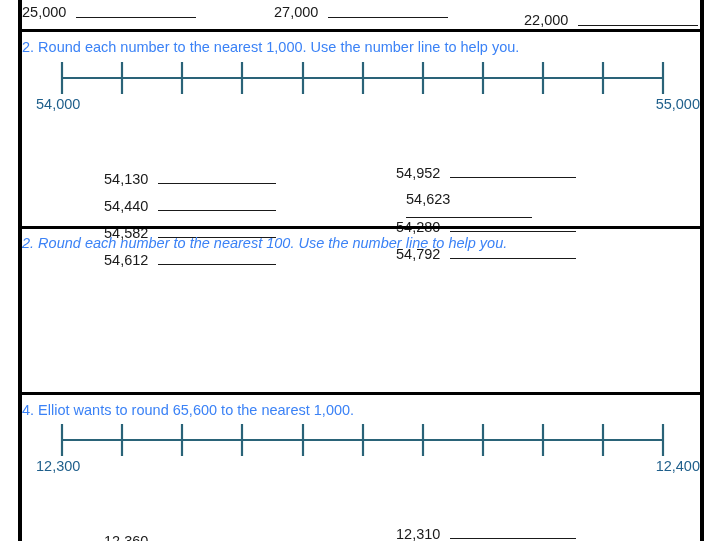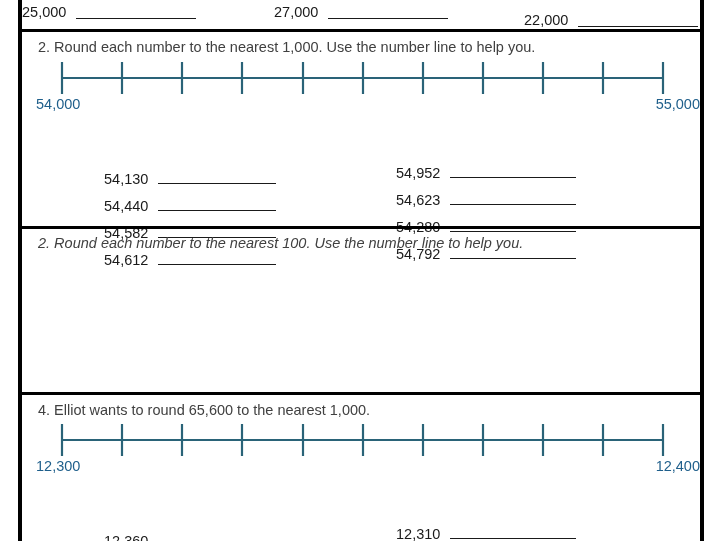--- a/index.html
+++ b/index.html
@@ -48,23 +48,22 @@
   .section {
     position: absolute;
     left: 22px;
     width: 678px;
     box-sizing: border-box;
   }
 
   .prompt {
     font-size: 14.5px;
     line-height: 19px;
-    color: #404040;
-    white-space: nowrap;
-    margin-left: 16px;
+    color: #3b82f6;
+    white-space: nowrap;
   }
   .prompt-indent {
     padding-left: 18px;
   }
 
   
   .numberline-wrap {
     position: relative;
     height: 58px;
   }
@@ -116,21 +115,21 @@
   .toprow {
     position: absolute;
     top: 4px;
     left: 22px;
     width: 678px;
     height: 24px;
   }
   .topcell {
     position: absolute;
     display: flex;
-    align-items: center;
+    align-items: flex-start;
     white-space: nowrap;
     font-size: 14.5px;
   }
 </style>
 </head>
 <body>
 
 <div class="page">
 
   <div class="page-rule-left"></div>
@@ -195,21 +194,21 @@
       <div class="qrow" style="height:27px;">
         <span class="qnum">54,612</span>
         <span class="answer-blank blank-w1"></span>
       </div>
     </div>
     <div class="qcol right" style="top:-6px;">
       <div class="qrow" style="height:27px;">
         <span class="qnum">54,952</span>
         <span class="answer-blank blank-w2"></span>
       </div>
-      <div class="qrow" style="height:27px;">
+      <div class="qrow" style="height:27px;flex-direction:column;">
         <span class="qnum">54,623</span>
         <span class="answer-blank blank-w2"></span>
       </div>
       <div class="qrow" style="height:27px;">
         <span class="qnum">54,280</span>
         <span class="answer-blank blank-w2"></span>
       </div>
       <div class="qrow" style="height:27px;text-align:center;">
         <span class="qnum">54,792</span>
         <span class="answer-blank blank-w2"></span>

